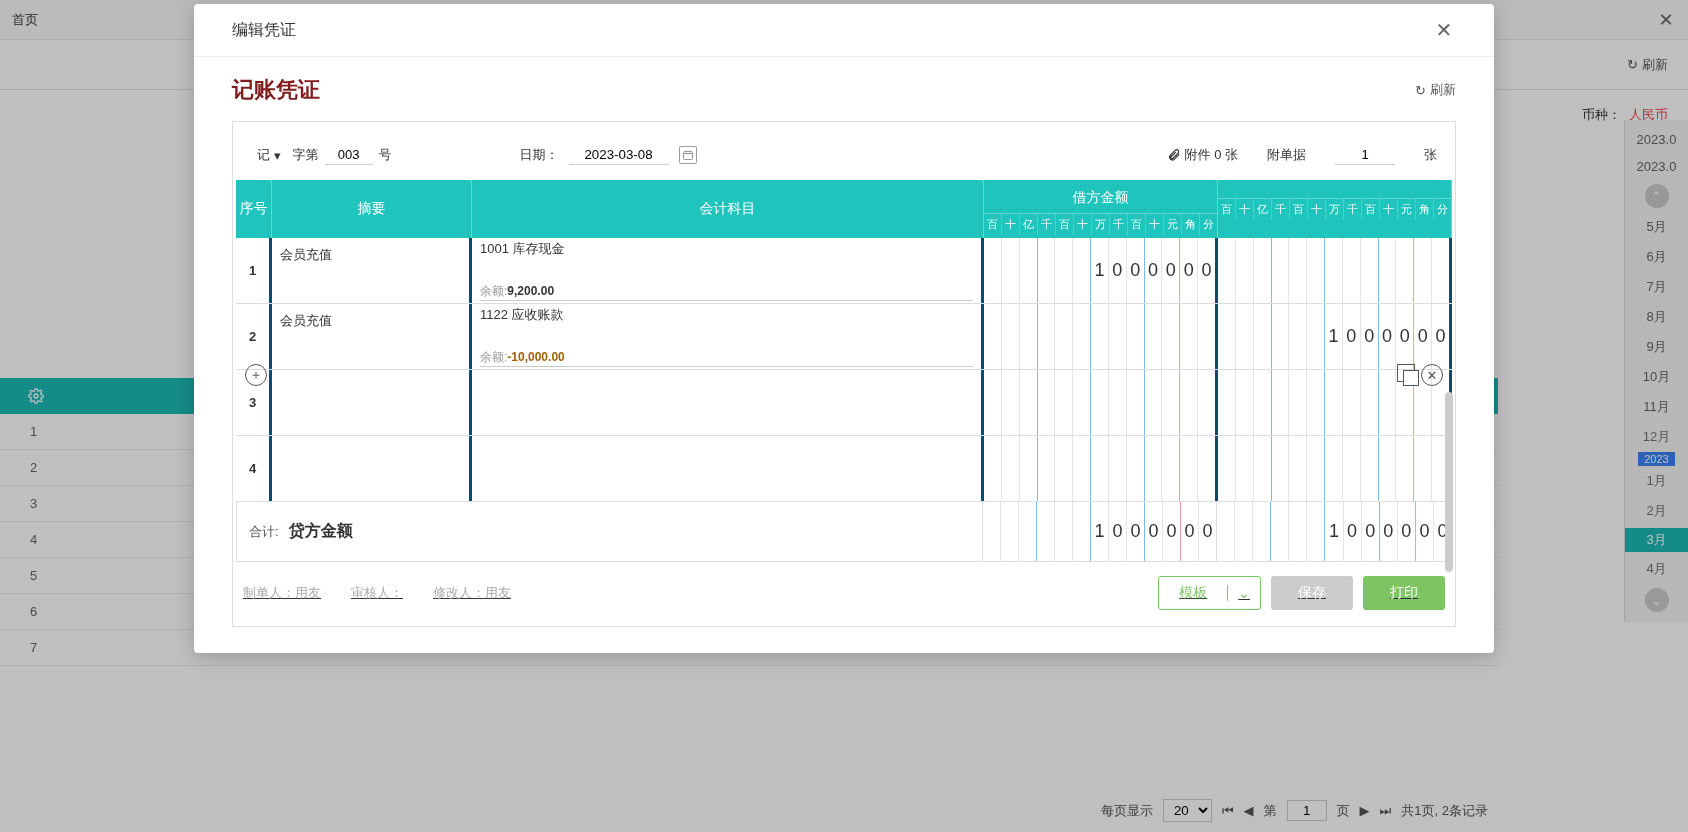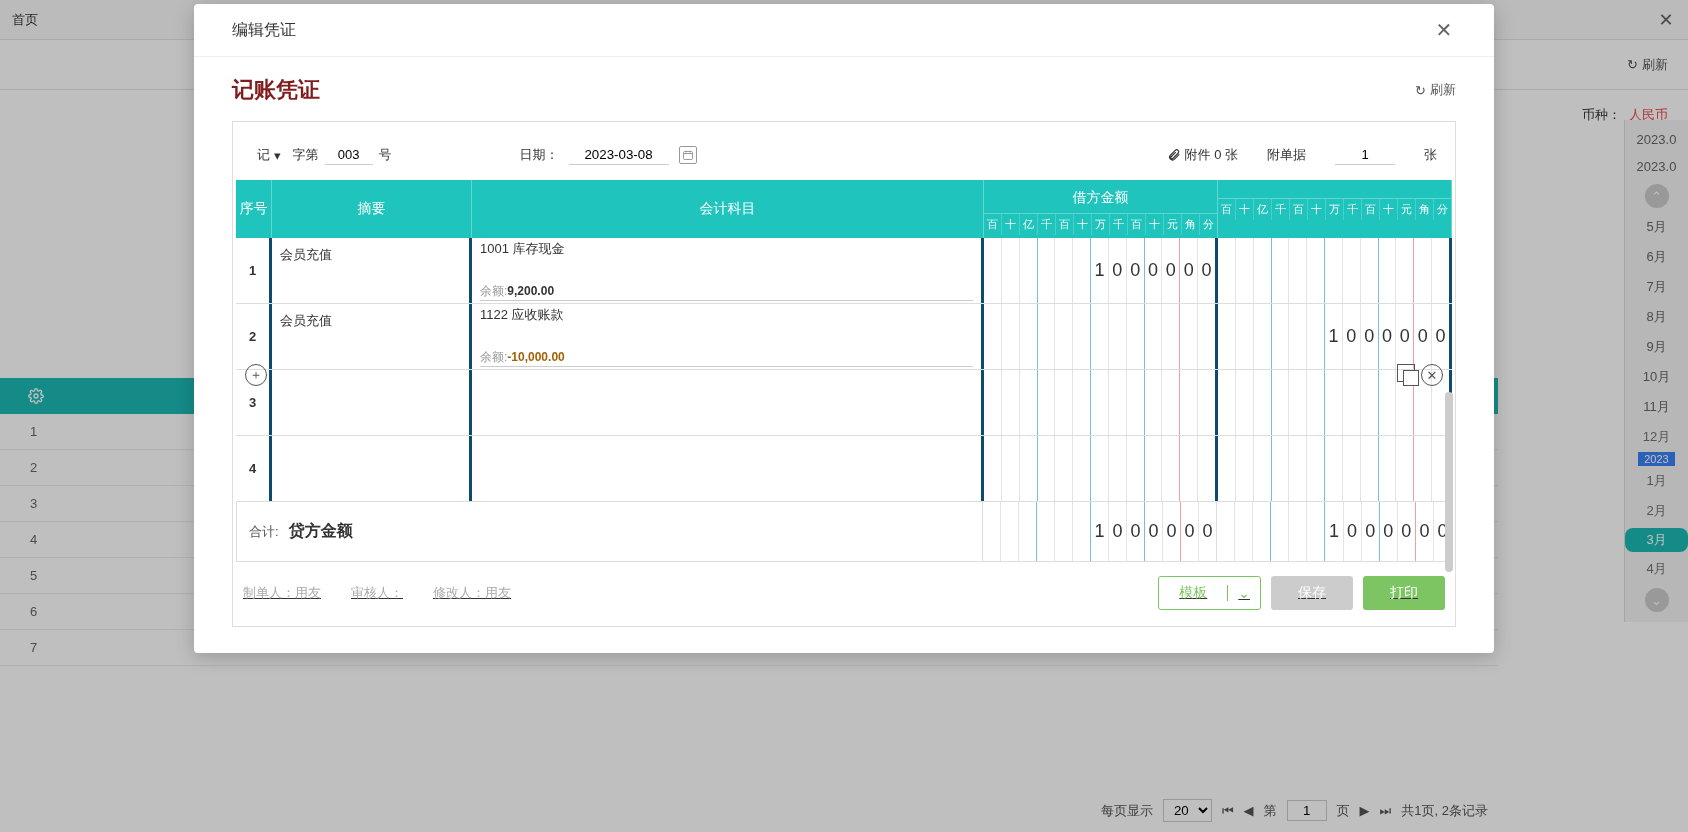--- a/index.html
+++ b/index.html
@@ -172,21 +172,21 @@
   text-align:center;
   padding:6px 0;
   font-size:13px;
   color:#666;
   cursor:pointer;
 }
 .year-panel .yp-item.bold { font-weight:normal; color:#737373; }
 .year-panel .yp-item.sel {
   background:#1cbab4;
   color:#fff;
-  border-radius:8px;
+  border-radius:0;
   margin:2px 8px;
   padding:3px 0;
 }
 .year-panel .yp-badge {
   background:#3b82f6;
   color:#fff;
   border-radius:0;
   padding:1px 6px;
   font-size:11px;
 }

